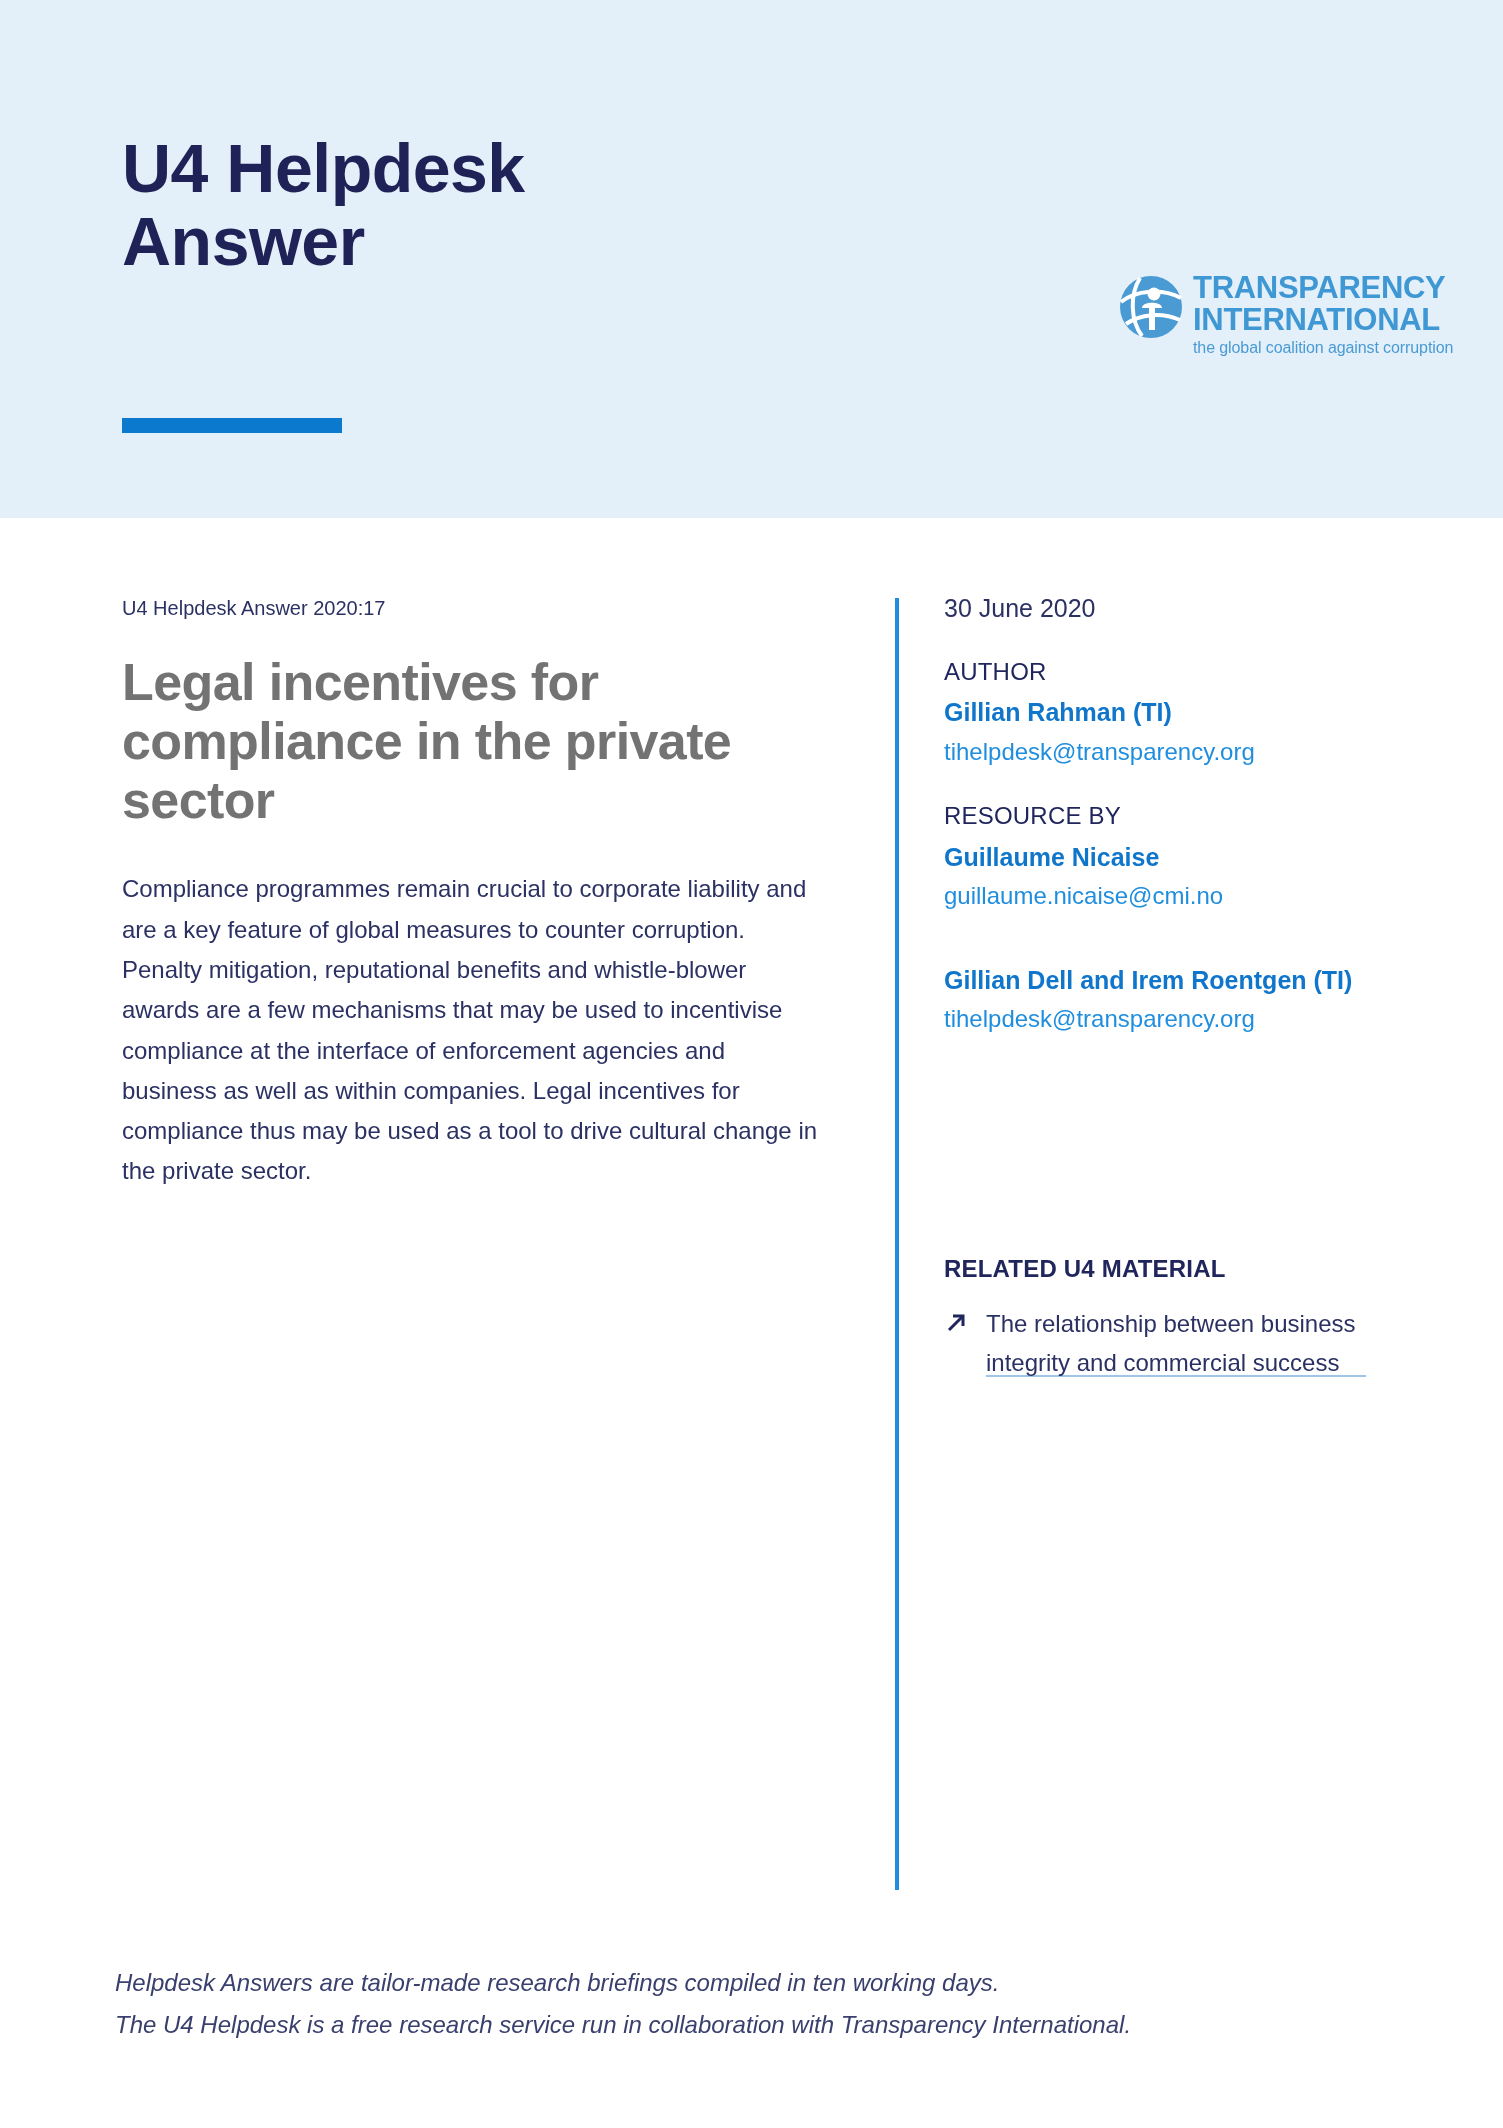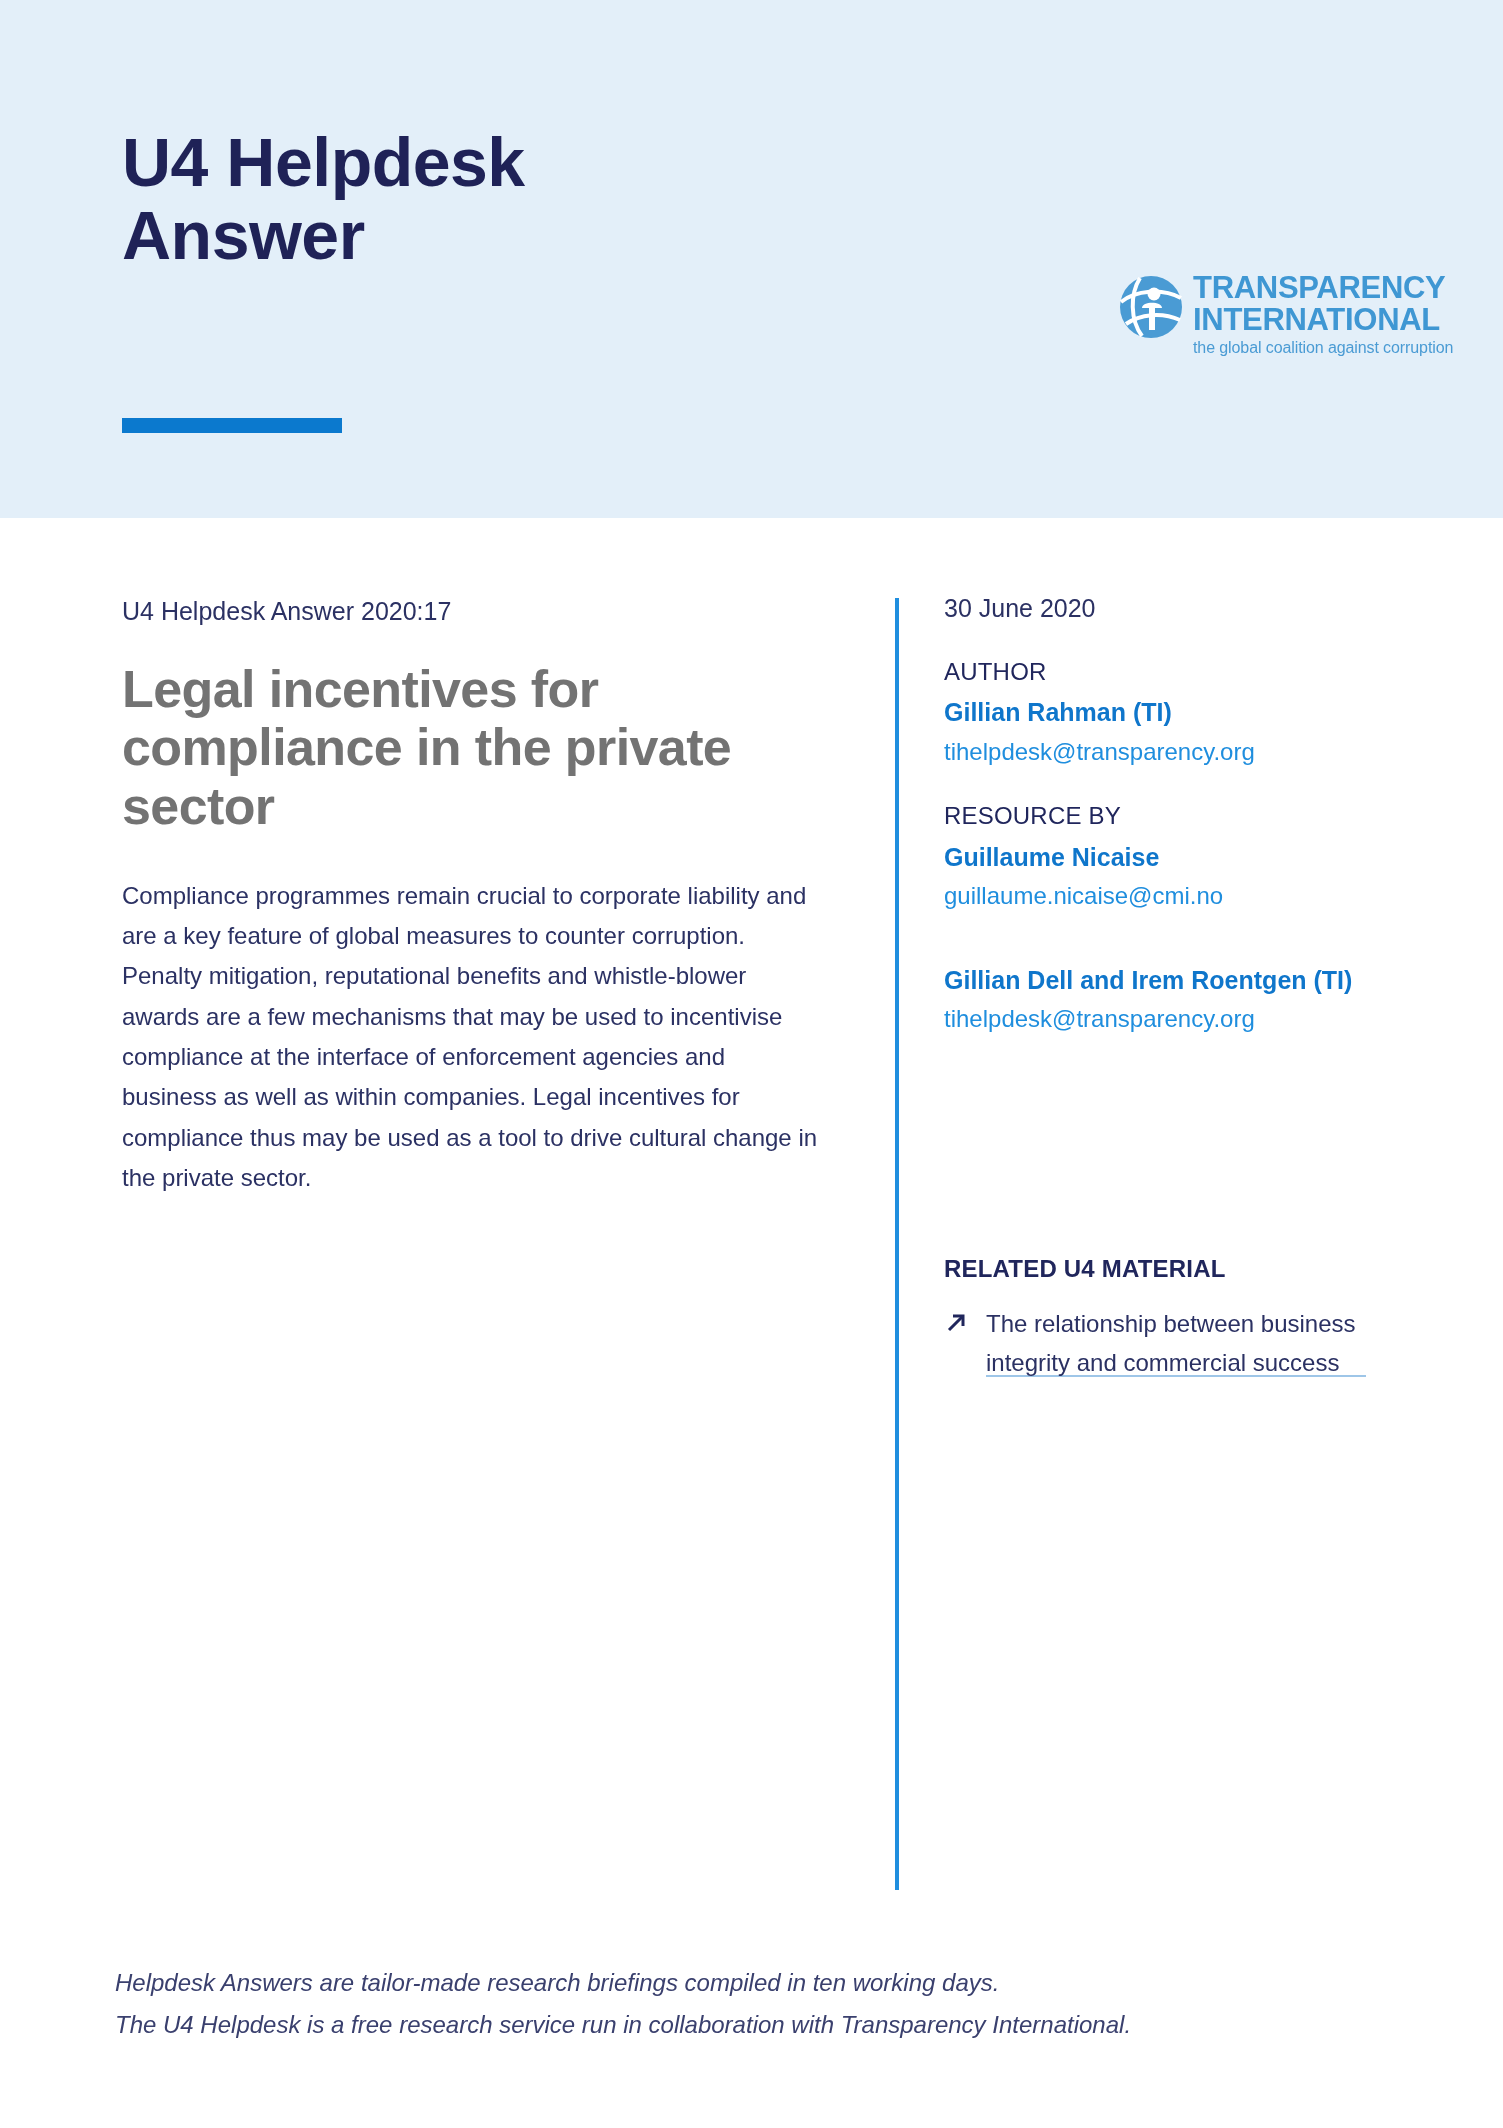--- a/index.html
+++ b/index.html
@@ -19,21 +19,21 @@
   .header-band {
     position: absolute;
     left: 0; top: 0;
     width: 1503px;
     height: 518px;
     background: #e3eff9;
   }
   .header-title {
     position: absolute;
     left: 122px;
-    top: 126px;
+    top: 132px;
     width: 640px;
     font-size: 68px;
     line-height: 1.07;
     font-weight: 700;
     color: #1f2257;
     letter-spacing: -0.5px;
   }
   .header-rule {
     position: absolute;
     left: 122px;
@@ -125,21 +125,21 @@
   }
 
   
   .left-col {
     position: absolute;
     left: 122px;
     top: 595px;
     width: 700px;
   }
   .doc-ref {
-    font-size: 25px;
+    font-size: 20px;
     color: #2b3163;
     line-height: 1.3;
   }
   .doc-title {
     margin-top: 32px;
     font-size: 52px;
     line-height: 1.13;
     font-weight: 700;
     color: #737373;
     letter-spacing: -0.6px;

